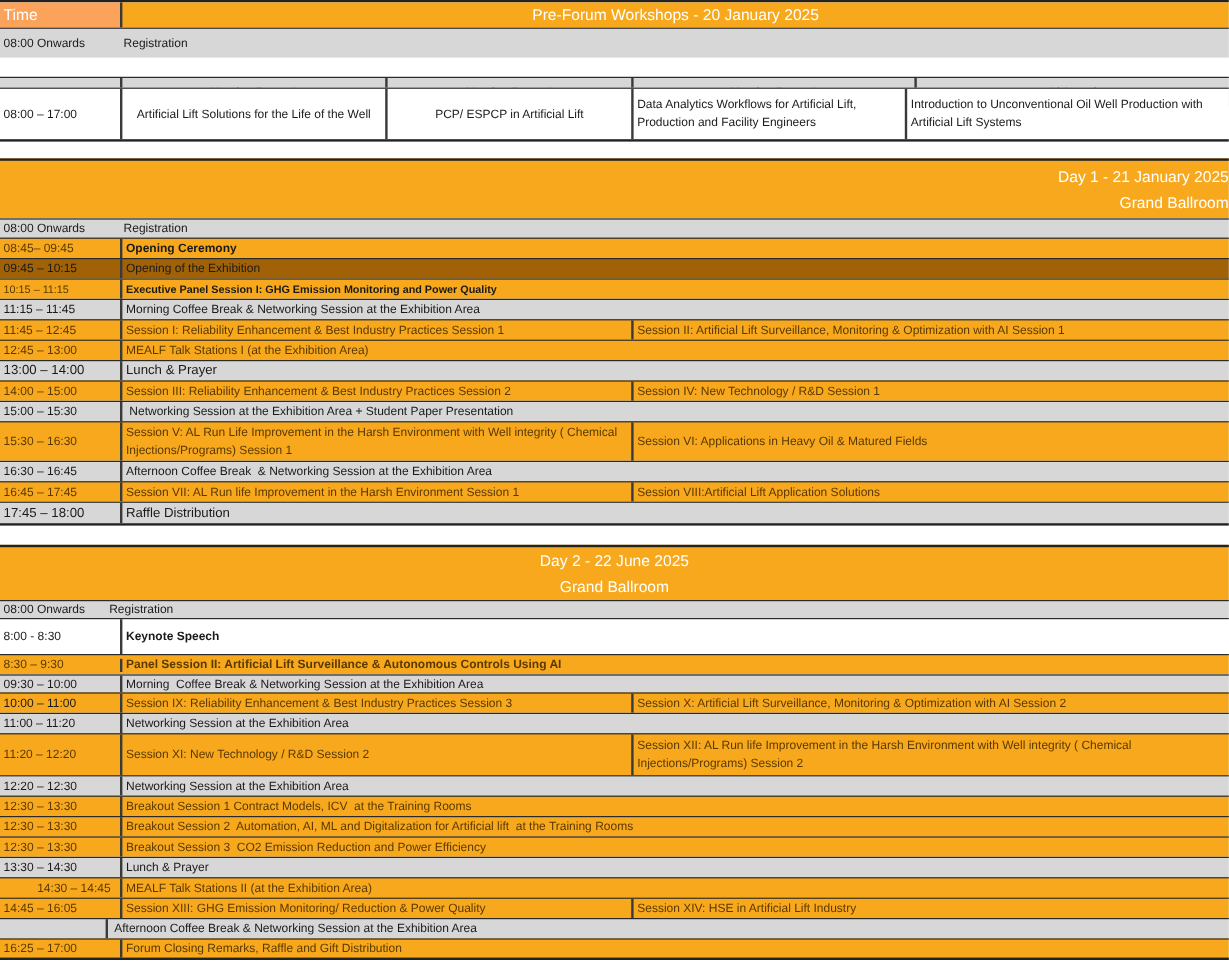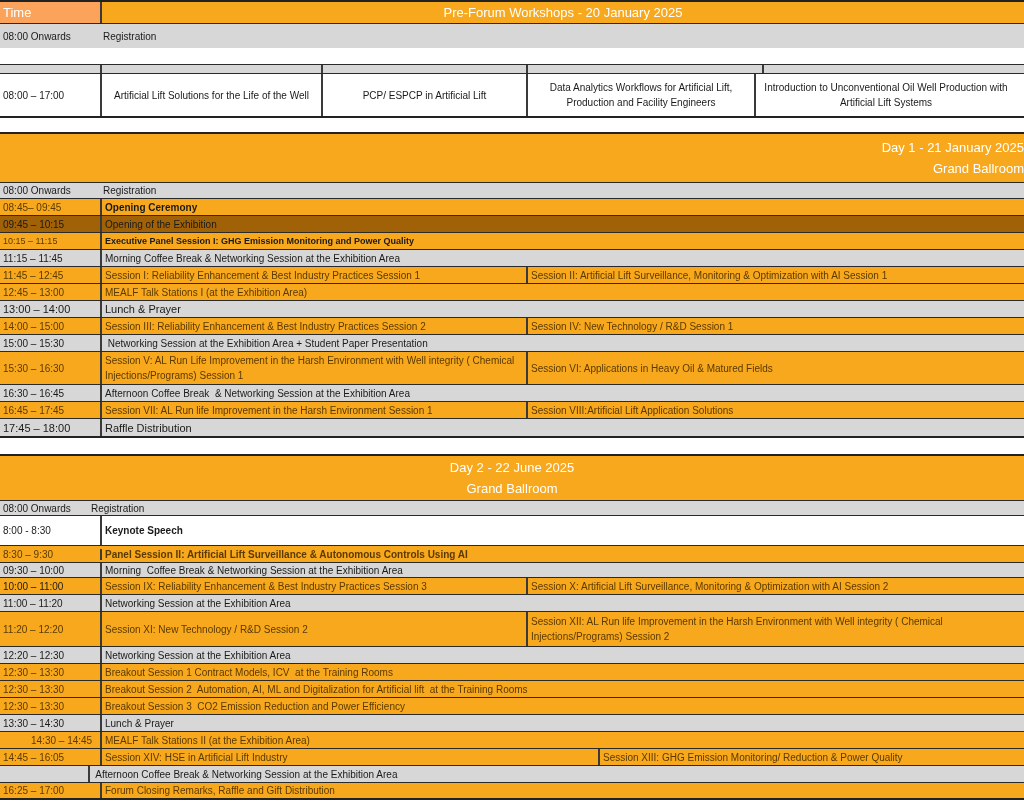--- a/index.html
+++ b/index.html
@@ -6,21 +6,21 @@
   body { width:1024px; height:802px; background:#ffffff; font-family:"Liberation Sans", sans-serif; overflow:hidden; position:relative; }
   .row { position:absolute; left:0; width:1024px; box-sizing:border-box; border-top:1px solid #2a2a2a; display:flex; font-size:10px; color:#1a1a1a; }
   .cell { box-sizing:border-box; display:flex; align-items:center; padding:0 3px; overflow:hidden; white-space:nowrap; }
   .bl { border-left:2px solid #3a3a3a; }
   .o { background:#f8a81c; }
   .g { background:#d7d7d8; }
   .p { background:#a16207; }
   .w { background:#ffffff; }
   .t-o { color:#5a3a00; }
   .b { font-weight:bold; }
-  .center { justify-content:center; text-align:center; }
+  .center { justify-content:center; }
   .wrap { white-space:normal; line-height:15px; }
   .hdr { color:#ffffff; font-size:13px; }
 </style>
 </head>
 <body>
 
 <div class="row" style="top:0;height:23px;border-top:2px solid #222;">
   <div class="cell hdr" style="width:100px;background:#fba35a;">Time</div>
   <div class="cell hdr o center bl" style="width:924px;">Pre-Forum Workshops - 20 January 2025</div>
 </div>
@@ -164,22 +164,22 @@
 <div class="row g" style="top:714px;height:17px;">
   <div class="cell" style="width:100px;">13:30 – 14:30</div>
   <div class="cell bl" style="width:924px;">Lunch &amp; Prayer</div>
 </div>
 <div class="row o" style="top:731px;height:17px;">
   <div class="cell t-o" style="width:100px;padding-left:31px;">14:30 – 14:45</div>
   <div class="cell bl t-o" style="width:924px;">MEALF Talk Stations II (at the Exhibition Area)</div>
 </div>
 <div class="row o" style="top:748px;height:17px;">
   <div class="cell t-o" style="width:100px;">14:45 – 16:05</div>
+  <div class="cell bl t-o" style="width:426px;">Session XIII: GHG Emission Monitoring/ Reduction &amp; Power Quality</div>
   <div class="cell bl t-o" style="width:498px;">Session XIV: HSE in Artificial Lift Industry</div>
-  <div class="cell bl t-o" style="width:426px;">Session XIII: GHG Emission Monitoring/ Reduction &amp; Power Quality</div>
 </div>
 <div class="row g" style="top:765px;height:17px;">
   <div class="cell" style="width:88px;margin-top:24px;">16:05 – 16:25</div>
   <div class="cell bl" style="width:924px;white-space:pre;"> Afternoon Coffee Break &amp; Networking Session at the Exhibition Area</div>
 </div>
 <div class="row o" style="top:782px;height:18px;border-bottom:2px solid #222;">
   <div class="cell t-o" style="width:100px;">16:25 – 17:00</div>
   <div class="cell bl t-o" style="width:924px;">Forum Closing Remarks, Raffle and Gift Distribution</div>
 </div>
 

